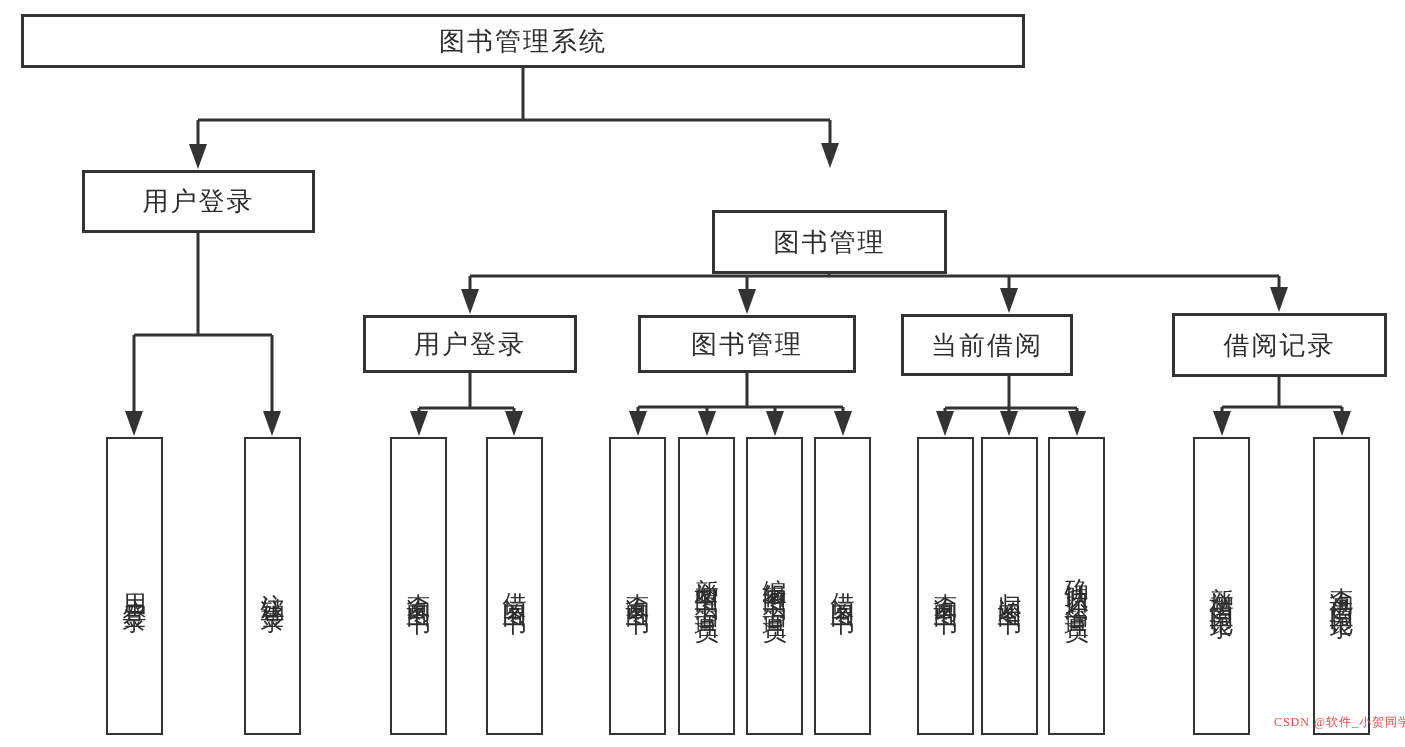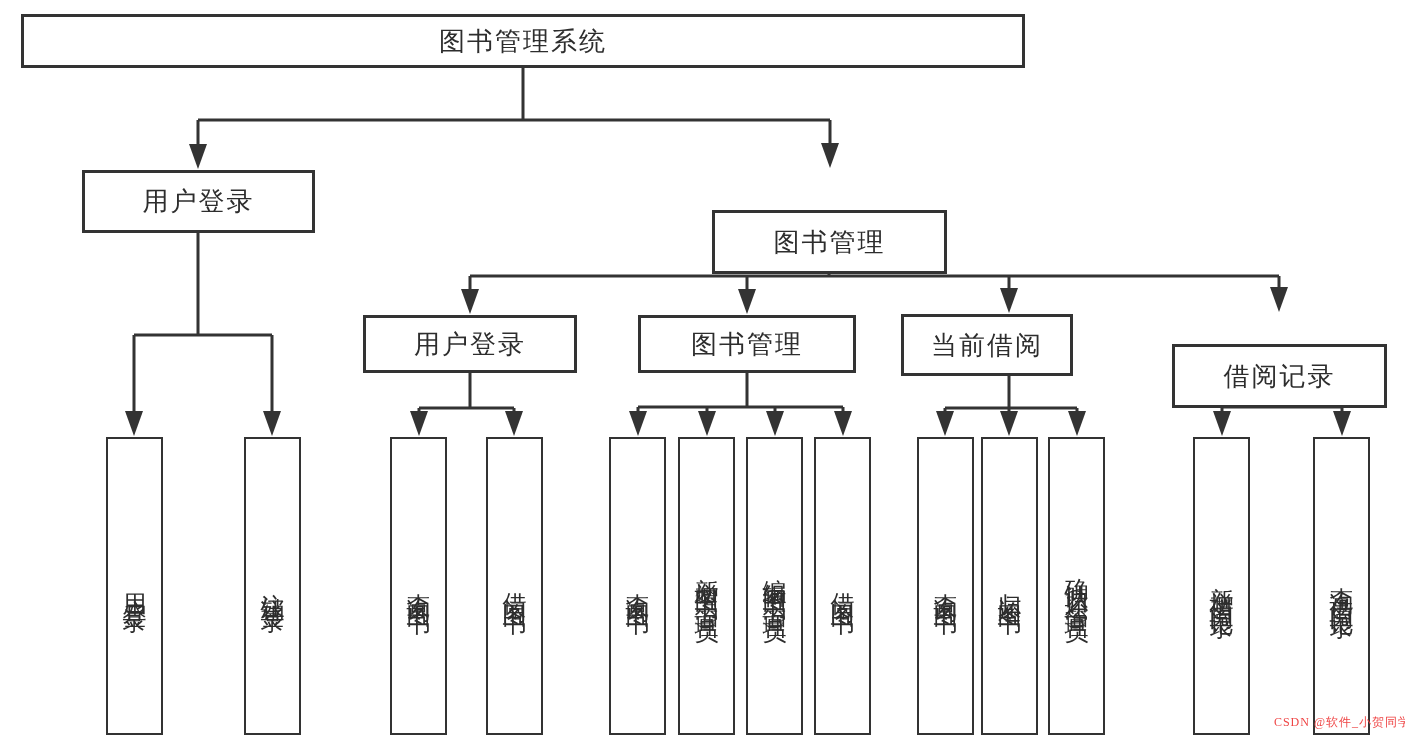--- a/index.html
+++ b/index.html
@@ -48,21 +48,21 @@
   }
   
   #n-root { left: 21px;  top: 14px;  width: 1004px; height: 54px; }
   
   #n-login { left: 82px;  top: 170px; width: 233px; height: 63px; }
   #n-mgmt  { left: 712px; top: 169px; width: 235px; height: 64px; margin-top: 41px; }
   
   #n-new     { left: 363px;  top: 315px; width: 214px; height: 58px; }
   #n-borrow  { left: 638px;  top: 315px; width: 218px; height: 58px; }
   #n-current { left: 901px;  top: 314px; width: 172px; height: 62px; }
-  #n-record  { left: 1172px; top: 313px; width: 215px; height: 64px; margin-top: 31px; }
+  #n-record  { left: 1172px; top: 313px; width: 215px; height: 64px; }
   
   #lf-u1 { left: 106px; }  #lf-u2 { left: 244px; }
   #lf-a1 { left: 390px; }  #lf-a2 { left: 486px; }
   #lf-b1 { left: 609px; }  #lf-b2 { left: 678px; }
   #lf-b3 { left: 746px; }  #lf-b4 { left: 814px; }
   #lf-c1 { left: 917px; }  #lf-c2 { left: 981px; }  #lf-c3 { left: 1048px; }
   #lf-d1 { left: 1193px; } #lf-d2 { left: 1313px; }
   #watermark {
     position: absolute;
     right: 6px;

